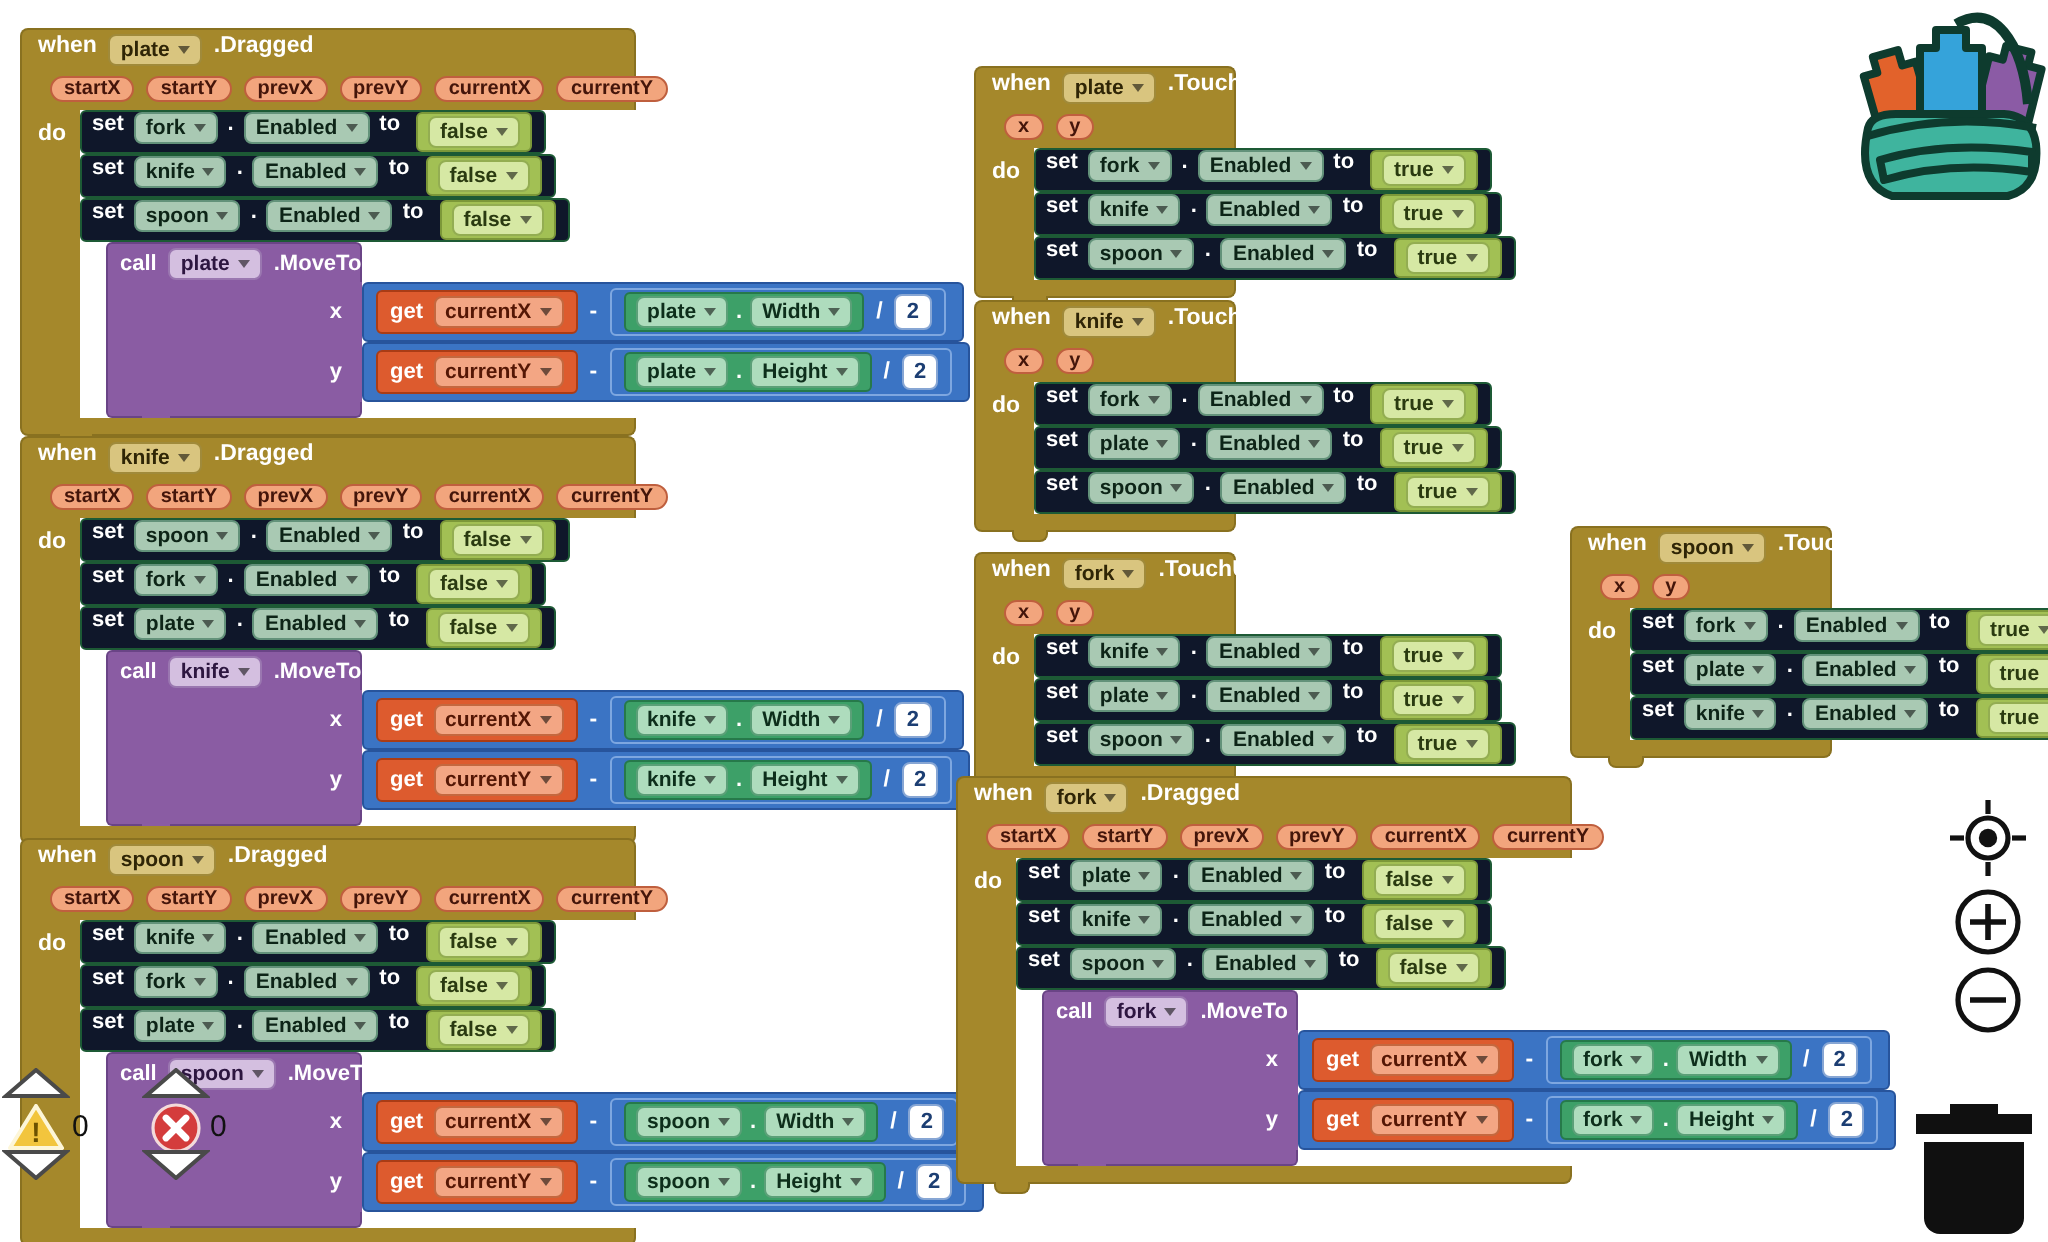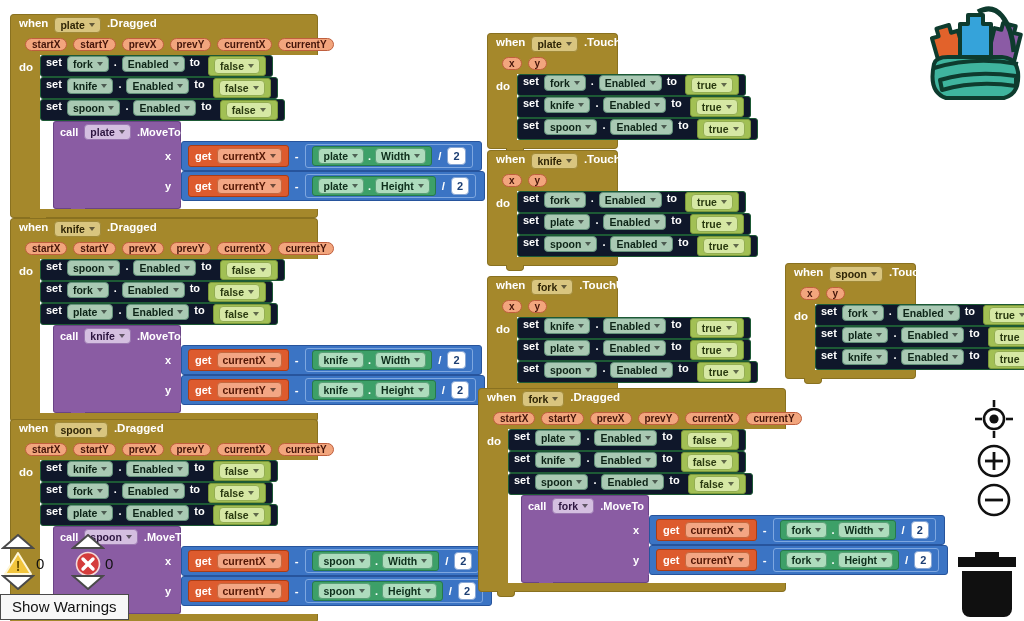--- a/index.html
+++ b/index.html
@@ -1073,14 +1073,13 @@
       <line x1="18" y1="8" x2="8" y2="18" stroke="#fff" stroke-width="3.4" stroke-linecap="round"></line>
     </svg>
   </div>
   <div class="count" style="left:105px;top:555px;">0</div>
   <div class="abs" style="left:71px;top:574px;">
     <svg width="34" height="16" viewBox="0 0 34 16">
         <polygon points="2,2 32,2 17,15" fill="#fff" stroke="#4a4a4a" stroke-width="2"></polygon>
       </svg>
   </div>
 
-  <button id="show-warnings">Show Warnings</button>
 </div>
 
 </body></html>

